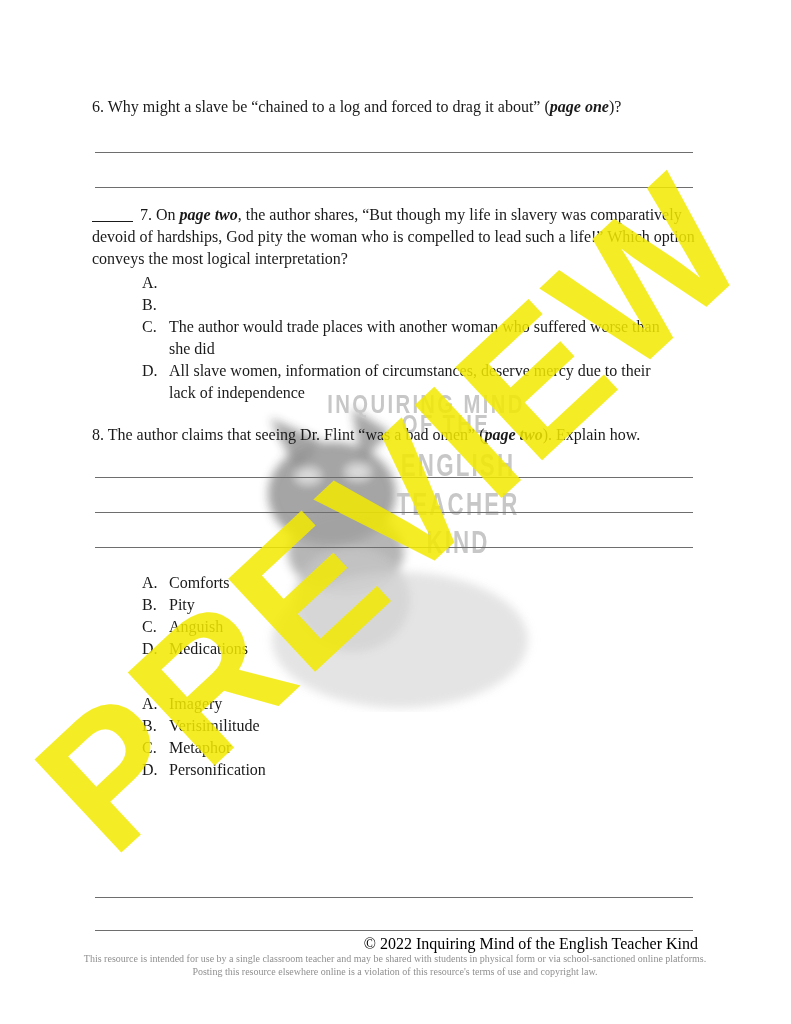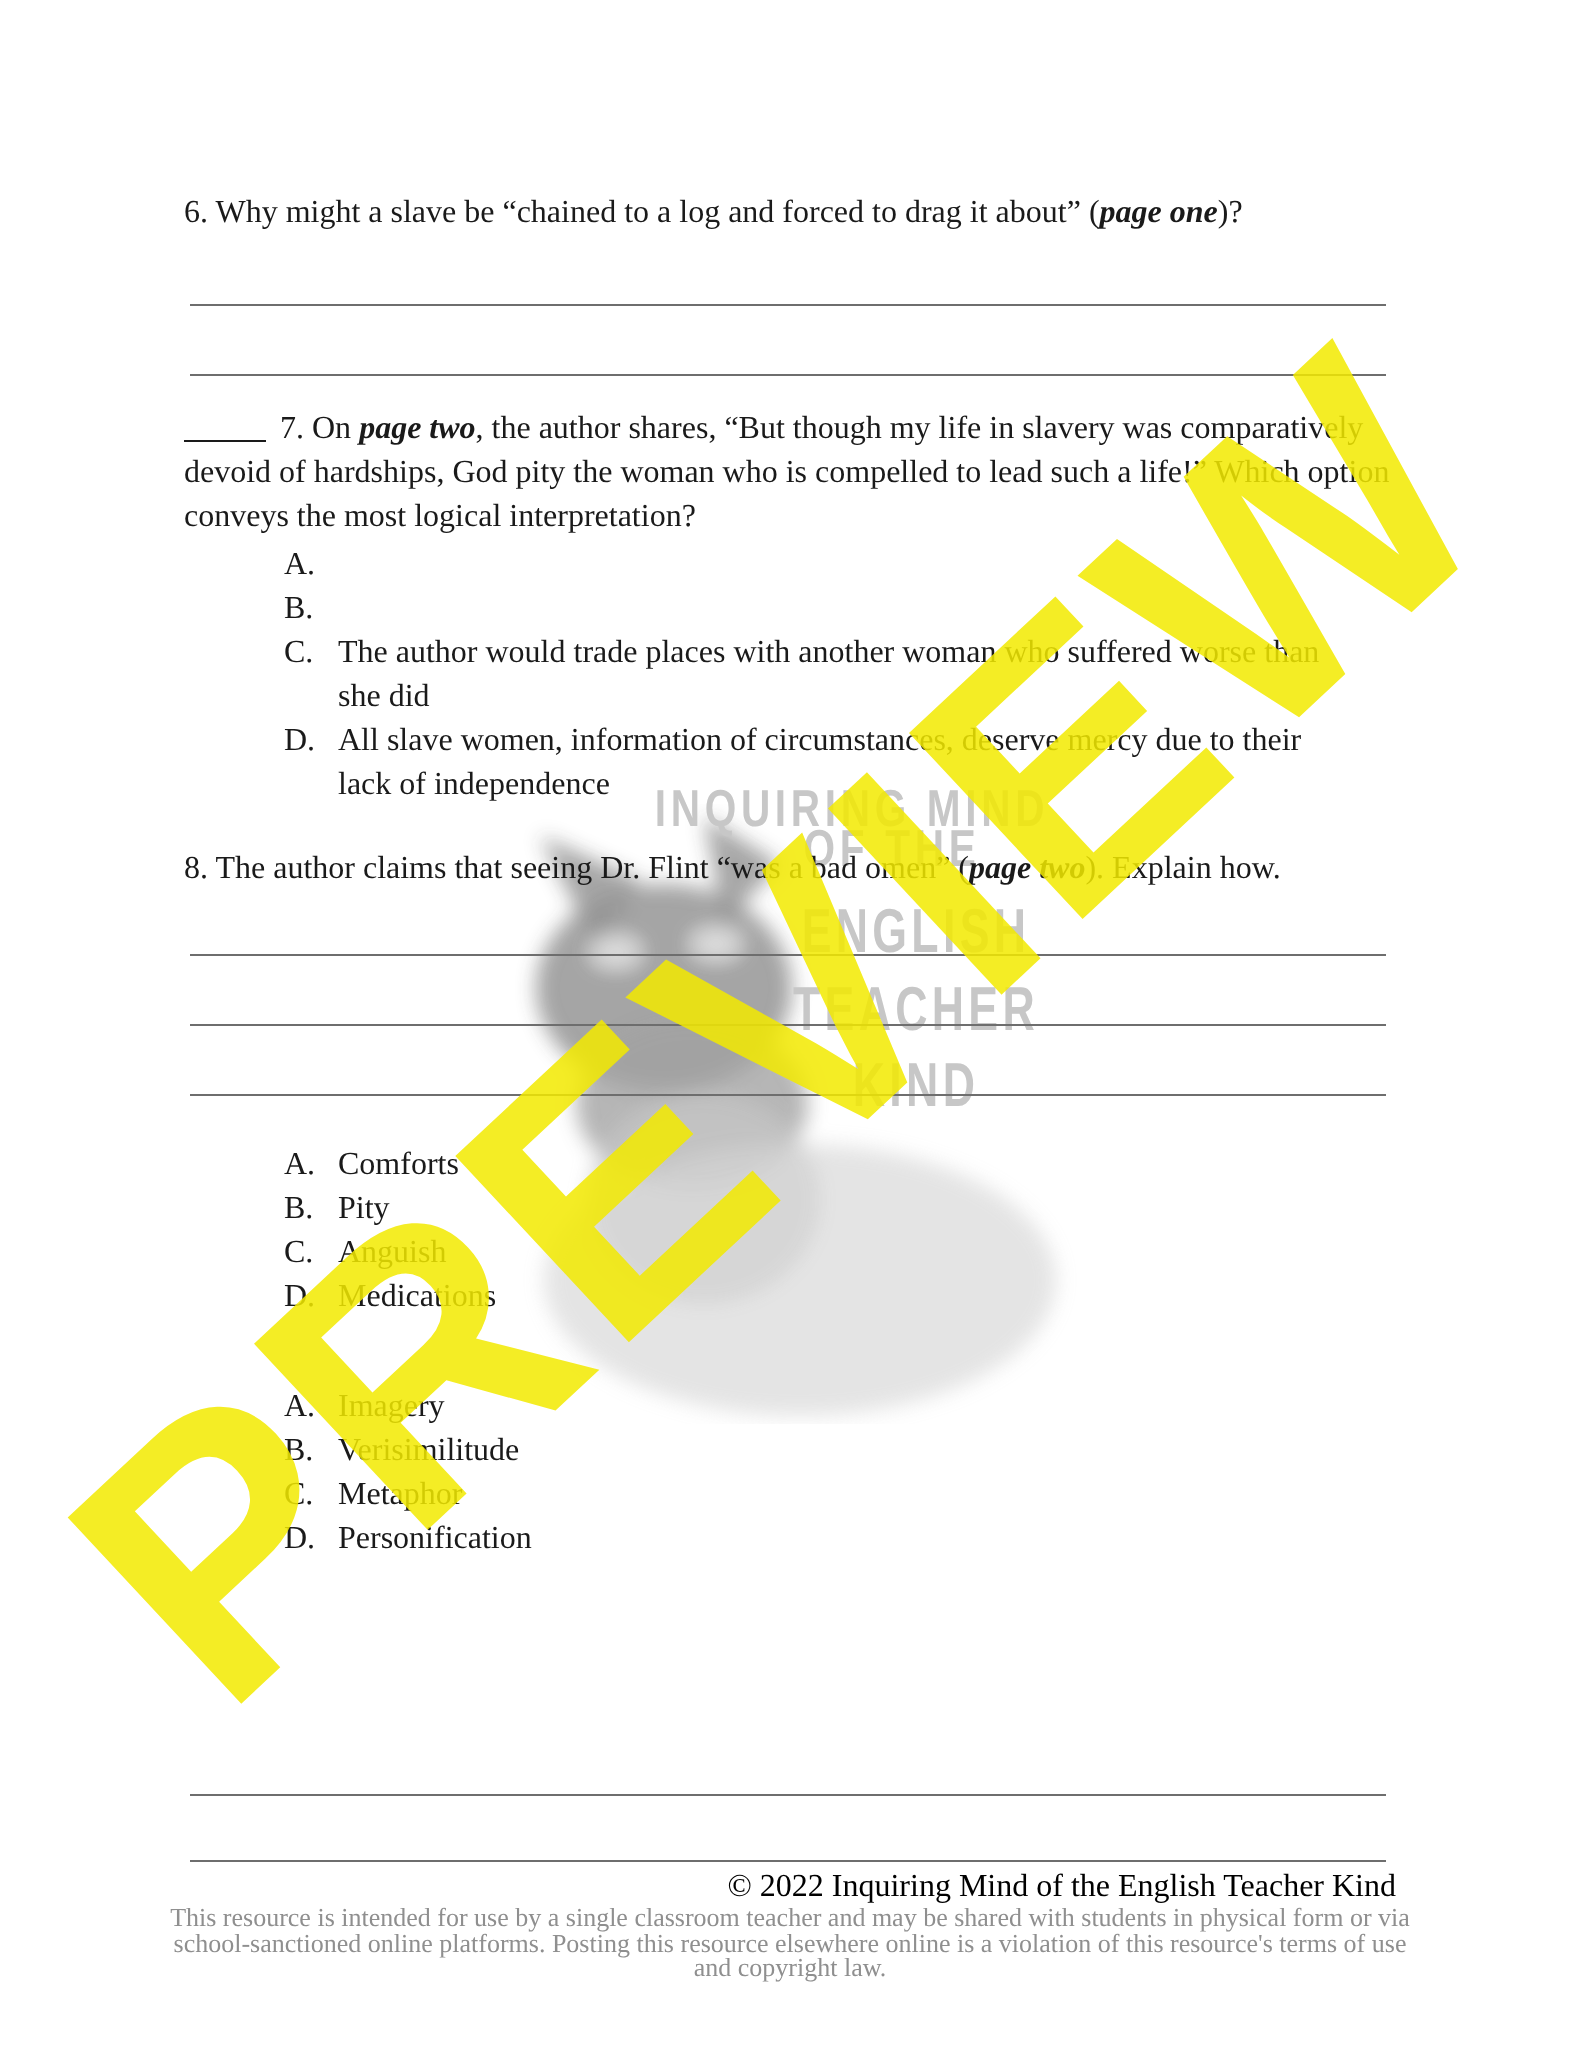--- a/index.html
+++ b/index.html
@@ -19,21 +19,21 @@
     border-bottom:1.6px solid #1a1a1a;
   }
   .opts{margin-top:2px;}
   .opt{display:flex;margin-left:50px;}
   .letter{flex:0 0 27px;}
   .otext{max-width:500px;}
   
   .ansline{position:absolute;left:95px;width:598px;height:0;border-top:1.2px solid #6e6e6e;z-index:2;}
   
   .footer-copy{position:absolute;left:92px;top:936px;width:606px;text-align:right;font-size:16px;line-height:15px;color:#000;z-index:2;}
-  .footer-disc{position:absolute;left:80px;top:953px;width:630px;text-align:center;font-size:13px;line-height:12.6px;color:#8f8f8f;z-index:2;}
+  .footer-disc{position:absolute;left:80px;top:953px;width:630px;text-align:center;font-size:10px;line-height:12.6px;color:#8f8f8f;z-index:2;}
   
   .wm-line{
     position:absolute;left:273px;width:370px;text-align:center;
     font-family:"Liberation Sans","DejaVu Sans",sans-serif;font-weight:bold;
     color:#c7c7c7;letter-spacing:3px;white-space:nowrap;z-index:1;
   }
   .wm-s{font-size:26px;line-height:26px;}
   .wm-l{font-size:31px;line-height:31px;}
   .wm1{top:391px;transform:translateX(-32px) scaleX(.78);}
   .wm2{top:411px;transform:translateX(-12px) scaleX(.78);}

